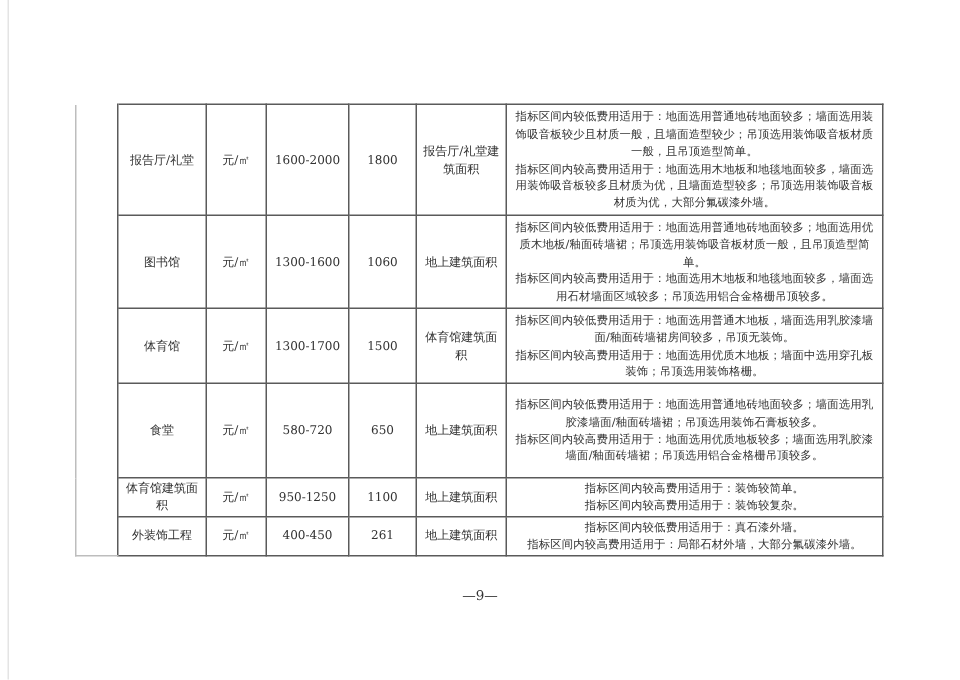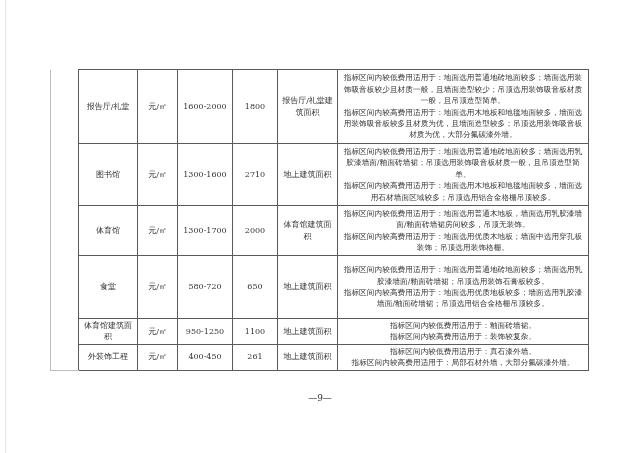--- a/index.html
+++ b/index.html
@@ -51,32 +51,32 @@
       <td>报告厅/礼堂建筑面积</td>
       <td class="desc">
         <span class="desc-line">指标区间内较低费用适用于：地面选用普通地砖地面较多；墙面选用装饰吸音板较少且材质一般，且墙面造型较少；吊顶选用装饰吸音板材质一般，且吊顶造型简单。</span>
         <span class="desc-line">指标区间内较高费用适用于：地面选用木地板和地毯地面较多，墙面选用装饰吸音板较多且材质为优，且墙面造型较多；吊顶选用装饰吸音板材质为优，大部分氟碳漆外墙。</span>
       </td>
     </tr>
     <tr style="height:62px">
       <td>图书馆</td>
       <td>元/㎡</td>
       <td>1300-1600</td>
-      <td>2710</td>
+      <td>1060</td>
       <td>地上建筑面积</td>
       <td class="desc">
-        <span class="desc-line">指标区间内较低费用适用于：地面选用普通地砖地面较多；墙面选用乳胶漆墙面/釉面砖墙裙；吊顶选用装饰吸音板材质一般，且吊顶造型简单。</span>
+        <span class="desc-line">指标区间内较低费用适用于：地面选用普通地砖地面较多；地面选用优质木地板/釉面砖墙裙；吊顶选用装饰吸音板材质一般，且吊顶造型简单。</span>
         <span class="desc-line">指标区间内较高费用适用于：地面选用木地板和地毯地面较多，墙面选用石材墙面区域较多；吊顶选用铝合金格栅吊顶较多。</span>
       </td>
     </tr>
     <tr style="height:50px">
       <td>体育馆</td>
       <td>元/㎡</td>
       <td>1300-1700</td>
-      <td>2000</td>
+      <td>1500</td>
       <td>体育馆建筑面积</td>
       <td class="desc">
         <span class="desc-line">指标区间内较低费用适用于：地面选用普通木地板，墙面选用乳胶漆墙面/釉面砖墙裙房间较多，吊顶无装饰。</span>
         <span class="desc-line">指标区间内较高费用适用于：地面选用优质木地板；墙面中选用穿孔板装饰；吊顶选用装饰格栅。</span>
       </td>
     </tr>
     <tr style="height:63px">
       <td>食堂</td>
       <td>元/㎡</td>
       <td>580-720</td>
@@ -87,21 +87,21 @@
         <span class="desc-line">指标区间内较高费用适用于：地面选用优质地板较多；墙面选用乳胶漆墙面/釉面砖墙裙；吊顶选用铝合金格栅吊顶较多。</span>
       </td>
     </tr>
     <tr style="height:25px">
       <td>体育馆建筑面积</td>
       <td>元/㎡</td>
       <td>950-1250</td>
       <td>1100</td>
       <td>地上建筑面积</td>
       <td class="desc">
-        <span class="desc-line">指标区间内较低费用适用于：釉面砖墙裙。</span>
+        <span class="desc-line">指标区间内较高费用适用于：装饰较简单。</span>
         <span class="desc-line">指标区间内较高费用适用于：装饰较复杂。</span>
       </td>
     </tr>
     <tr style="height:24px">
       <td>外装饰工程</td>
       <td>元/㎡</td>
       <td>400-450</td>
       <td>261</td>
       <td>地上建筑面积</td>
       <td class="desc">

